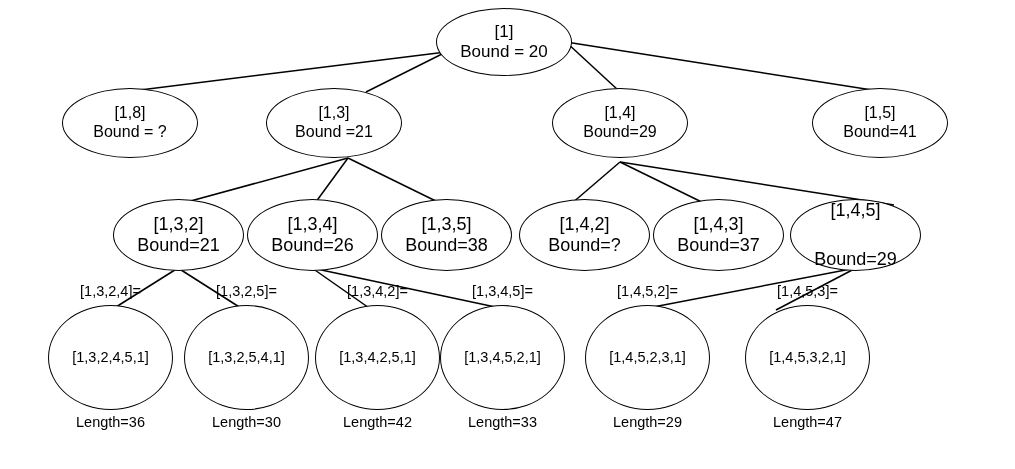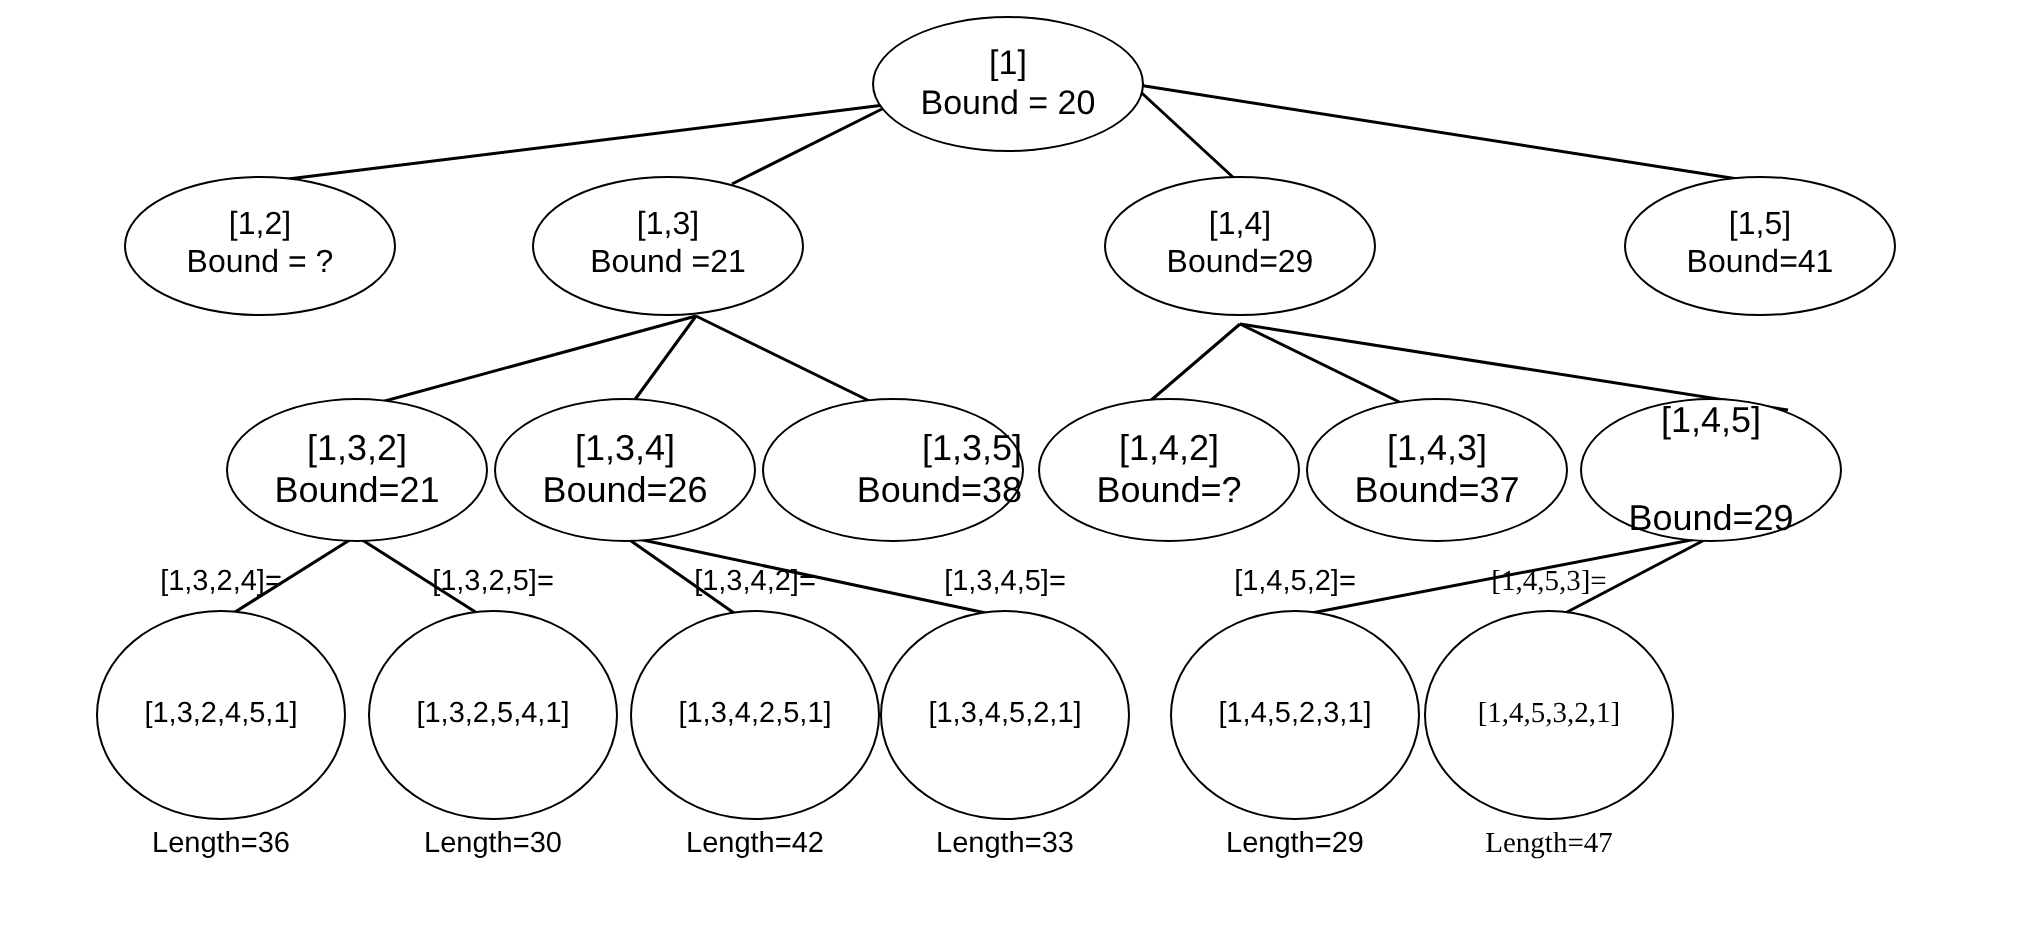--- a/index.html
+++ b/index.html
@@ -69,21 +69,21 @@
       <line x1="312" y1="268" x2="500" y2="308" stroke="#000000" stroke-width="1.5"></line>
       <line x1="856" y1="268" x2="648" y2="308" stroke="#000000" stroke-width="1.5"></line>
       <line x1="856" y1="268" x2="776" y2="310" stroke="#000000" stroke-width="1.5"></line>
     </svg>
   <div id="node-layer">
       <div class="node lvl0" style="left: 436px; top: 8px; width: 136px; height: 68px;">
         <span class="line">[1]</span>
         <span class="line">Bound = 20</span>
       </div>
       <div class="node lvl1" style="left: 62px; top: 88px; width: 136px; height: 70px;">
-        <span class="line">[1,2]</span>
+        <span class="line">[1,8]</span>
         <span class="line">Bound = ?</span>
       </div>
       <div class="node lvl1" style="left: 266px; top: 88px; width: 136px; height: 70px;">
         <span class="line">[1,3]</span>
         <span class="line">Bound =21</span>
       </div>
       <div class="node lvl1" style="left: 552px; top: 88px; width: 136px; height: 70px;">
         <span class="line">[1,4]</span>
         <span class="line">Bound=29</span>
       </div>
@@ -92,21 +92,21 @@
         <span class="line">Bound=41</span>
       </div>
       <div class="node lvl2" style="left: 113px; top: 199px; width: 131px; height: 72px;">
         <span class="line">[1,3,2]</span>
         <span class="line">Bound=21</span>
       </div>
       <div class="node lvl2" style="left: 247px; top: 199px; width: 131px; height: 72px;">
         <span class="line">[1,3,4]</span>
         <span class="line">Bound=26</span>
       </div>
-      <div class="node lvl2" style="left: 381px; top: 199px; width: 131px; height: 72px; align-items: flex-end;">
+      <div class="node lvl2" style="left: 381px; top: 199px; width: 131px; height: 72px;">
         <span class="line">[1,3,5]</span>
         <span class="line">Bound=38</span>
       </div>
       <div class="node lvl2" style="left: 519px; top: 199px; width: 131px; height: 72px;">
         <span class="line">[1,4,2]</span>
         <span class="line">Bound=?</span>
       </div>
       <div class="node lvl2" style="left: 653px; top: 199px; width: 131px; height: 72px;">
         <span class="line">[1,4,3]</span>
         <span class="line">Bound=37</span>
@@ -133,19 +133,19 @@
       <div class="node lvl3 leaf" style="left: 440px; top: 305px; width: 125px; height: 105px; justify-content: center;">
         <span class="line">[1,3,4,5]=</span>
         <span class="line">[1,3,4,5,2,1]</span>
         <span class="line">Length=33</span>
       </div>
       <div class="node lvl3 leaf" style="left: 585px; top: 305px; width: 125px; height: 105px;">
         <span class="line">[1,4,5,2]=</span>
         <span class="line">[1,4,5,2,3,1]</span>
         <span class="line">Length=29</span>
       </div>
-      <div class="node lvl3 leaf" style="left: 712px; top: 305px; width: 125px; height: 105px; font-family: Liberation Serif, serif;">
+      <div class="node lvl3 leaf" style="left: 745px; top: 305px; width: 125px; height: 105px;">
         <span class="line">[1,4,5,3]=</span>
         <span class="line">[1,4,5,3,2,1]</span>
         <span class="line">Length=47</span>
       </div>
     </div>
 </div>
 
 </body></html>

